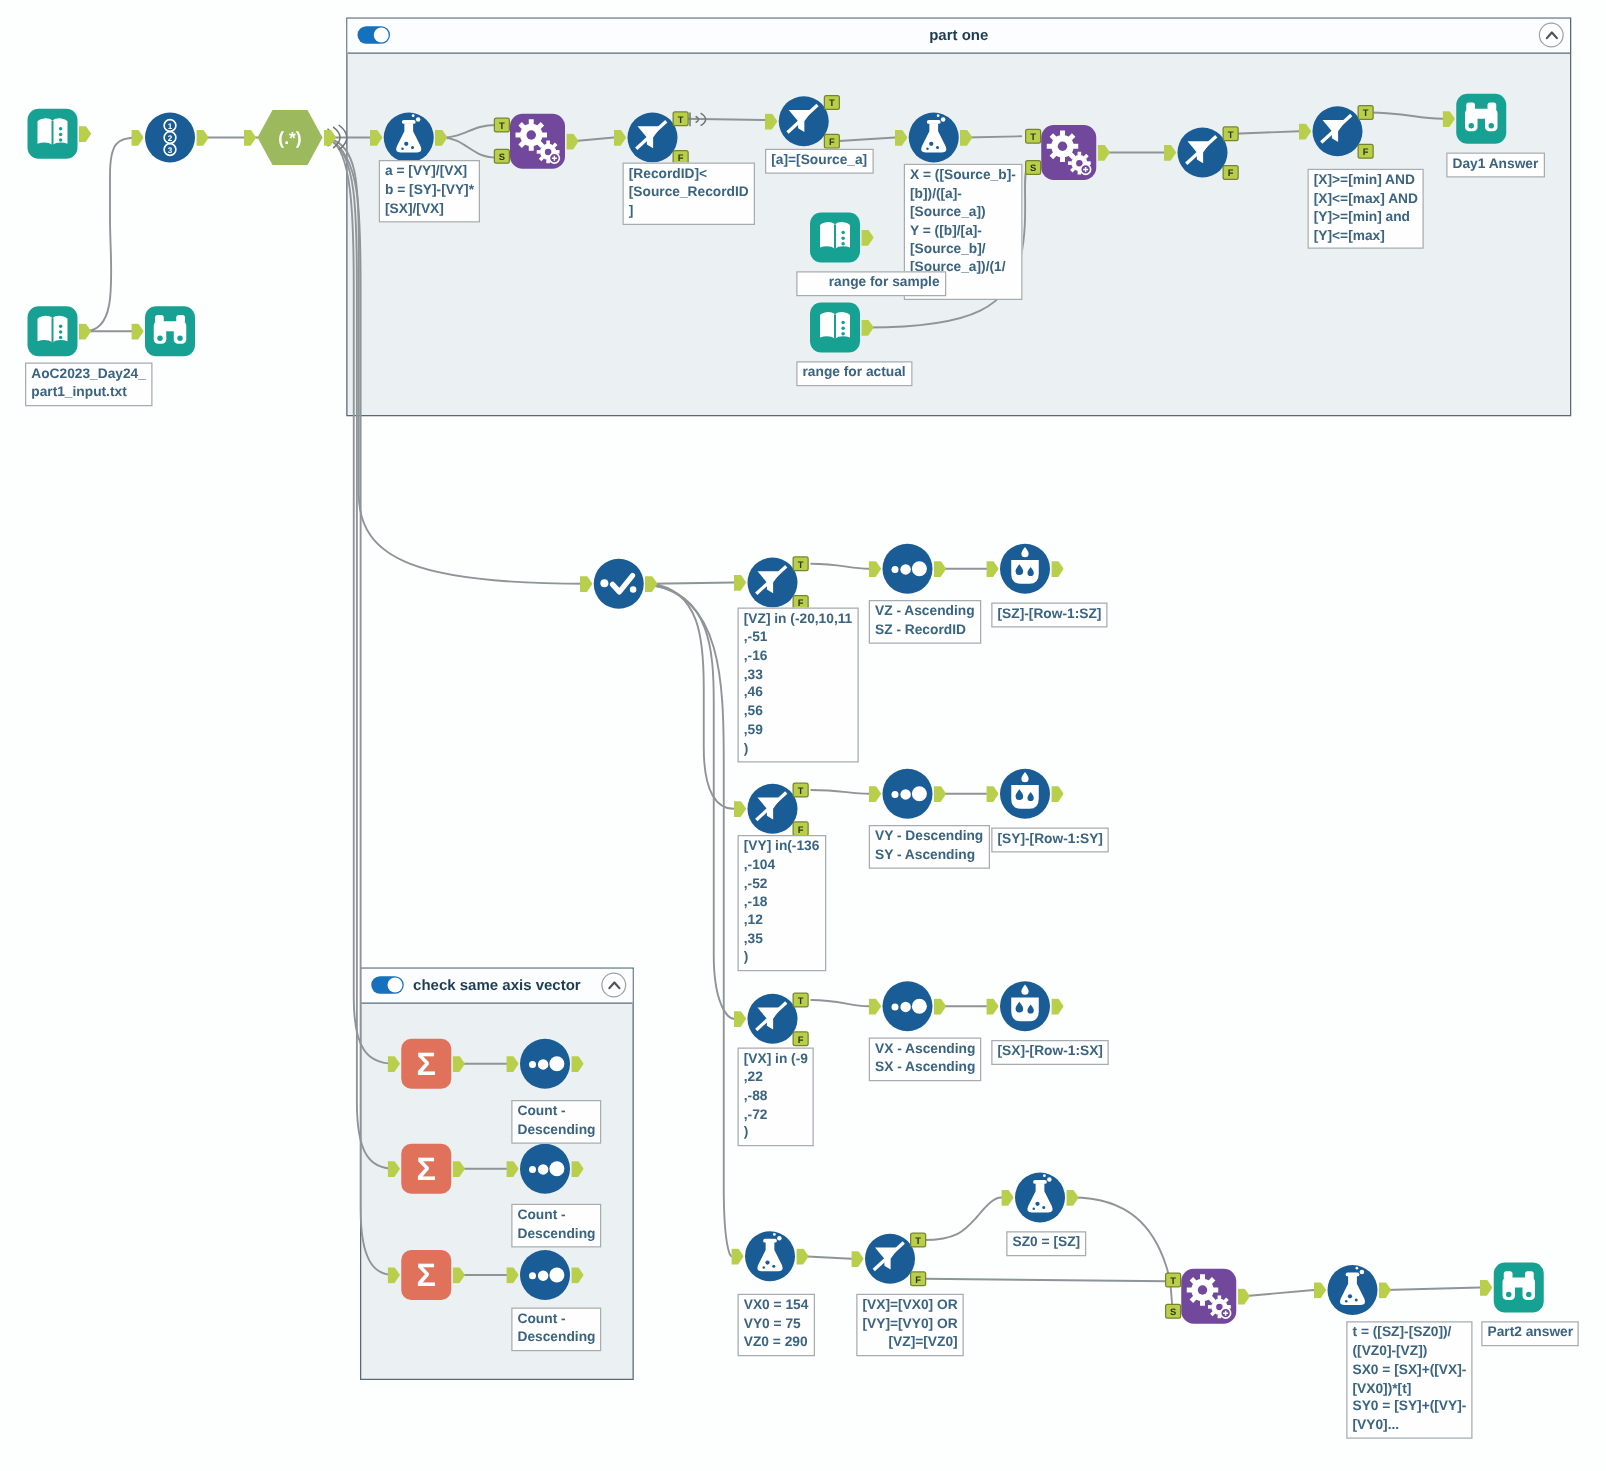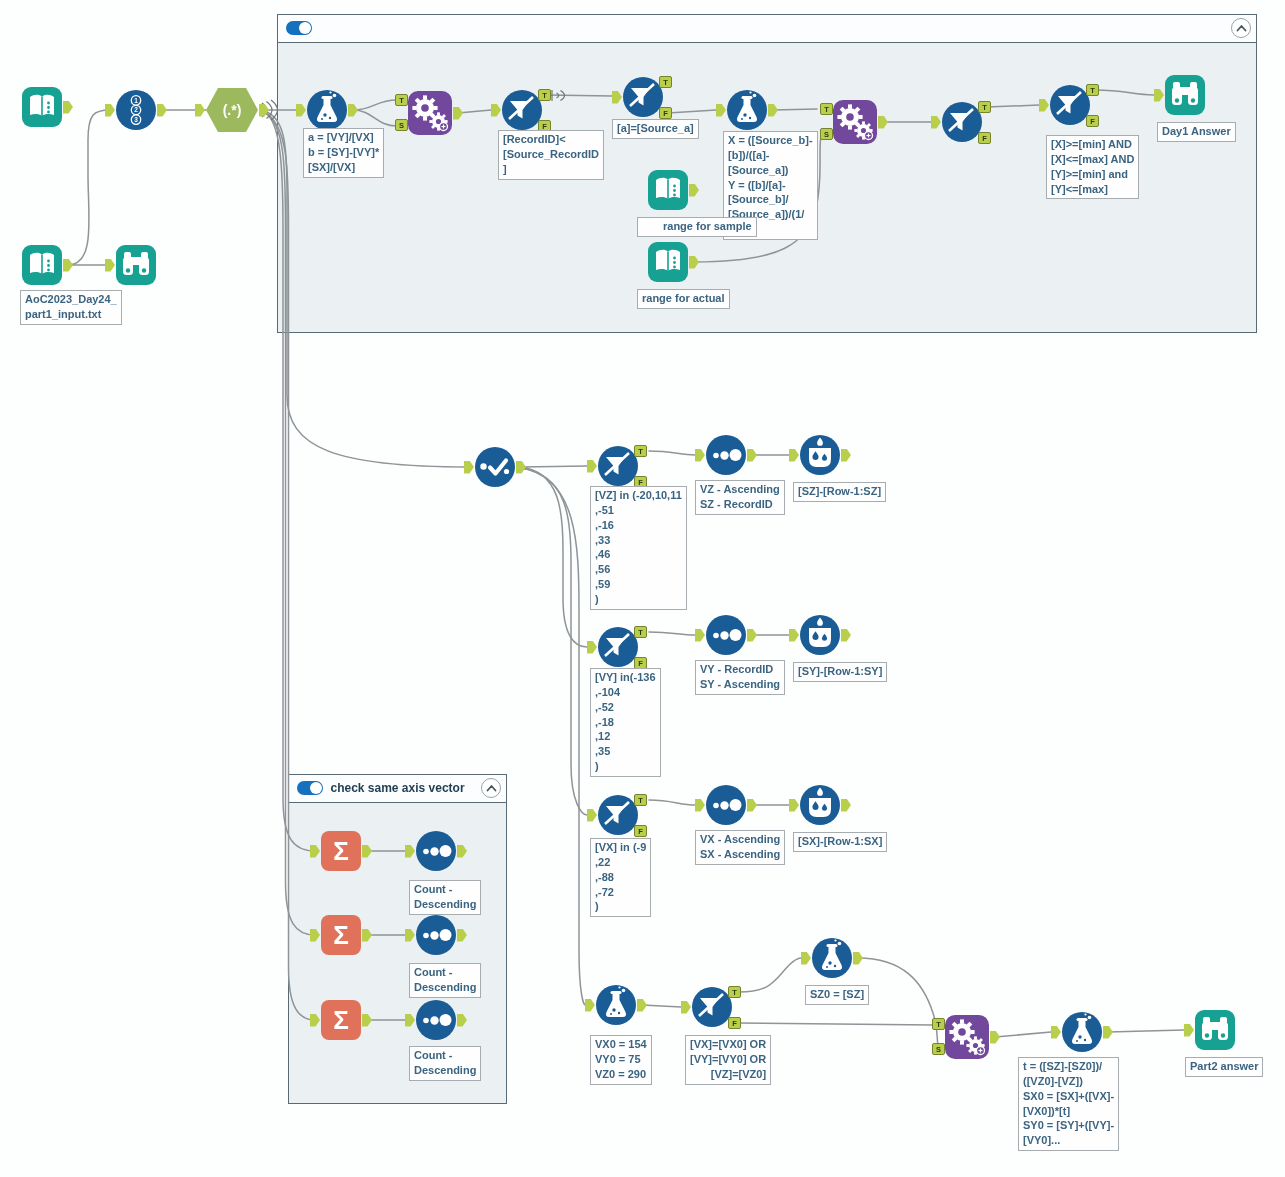--- a/index.html
+++ b/index.html
@@ -22,20 +22,21 @@
 </head>
 <body>
 
 <div id="canvas">
 
   <div class="container" id="c-part-one" style="left:277px;top:14px;width:980px;height:319px;">
     <div class="chdr">
       <span class="toggle">
           <span class="knob"></span>
         </span>
+      <span class="ctitle">part one</span>
       <span class="collapse">
         <svg width="11" height="8" viewBox="0 0 11 8">
             <path d="M 1.5 6.5 L 5.5 2 L 9.5 6.5" fill="none" stroke="#4A565E" stroke-width="1.8" stroke-linecap="round" stroke-linejoin="round"></path>
           </svg>
       </span>
     </div>
   </div>
 
   <div class="container" id="c-check" style="left:288px;top:774px;width:219px;height:330px;">
     <div class="chdr">
@@ -441,21 +442,21 @@
         <svg class="ticon" width="56" height="56" viewBox="-28 -28 56 56">
     <circle r="20" fill="#1A5C96"></circle>
     <circle cx="-10" cy="0.5" r="2.8" fill="#fff"></circle>
           <circle cx="-1.5" cy="0.5" r="4.2" fill="#fff"></circle>
           <circle cx="9.5" cy="0" r="6" fill="#fff"></circle>
         </svg>
         <span class="anchor" style="left: -31px; top: -6.5px;"></span>
         <span class="anchor" style="left: 21px; top: -6.5px;"></span>
       </div>
       <div class="annotation" style="left: 695px; top: 660px;">
-        <span>VY - RecordID</span>
+        <span>VY - Descending</span>
         <span>SY - Ascending</span>
       </div>
       <div class="tool" style="left: 820px; top: 635px;">
         <svg class="ticon" width="56" height="56" viewBox="-28 -28 56 56">
     <circle r="20" fill="#1A5C96"></circle>
     <path d="M 0 -17.4 C 2.08 -14.6 2.8800000000000003 -13.4 2.8800000000000003 -12.04 A 2.8800000000000003 2.8800000000000003 0 1 1 -2.8800000000000003 -12.04 C -2.8800000000000003 -13.4 -2.08 -14.6 0 -17.4 Z" fill="#fff"></path>
     <path d="M -11 -7 L -11 4 Q -11 12 -3.5 12 L 3.5 12 Q 11 12 11 4 L 11 -7 Z" fill="#fff"></path>
     <path d="M -4.5 -3.675 C -2.29 -0.7 -1.44 0.575 -1.44 2.02 A 3.06 3.06 0 1 1 -7.5600000000000005 2.02 C -7.5600000000000005 0.575 -6.71 -0.7 -4.5 -3.675 Z" fill="#1A5C96"></path>
     <path d="M 4.5 -1.3499999999999996 C 6.32 1.1 7.02 2.15 7.02 3.34 A 2.52 2.52 0 1 1 1.98 3.34 C 1.98 2.15 2.68 1.1 4.5 -1.3499999999999996 Z" fill="#1A5C96"></path>
         </svg>
@@ -665,21 +666,21 @@
     <path d="M -3.5 -11.5 L -3.5 -5 L -9.5 7 Q -11.5 12 -6.5 12 L 6.5 12 Q 11.5 12 9.5 7 L 3.5 -5 L 3.5 -11.5 Z" fill="#fff"></path>
     <circle cx="7.5" cy="-14.5" r="1.8" fill="#fff"></circle>
           <circle cx="3.5" cy="-17.5" r="1.1" fill="#fff"></circle>
     <circle cx="-2" cy="5" r="1.7" fill="#1A5C96"></circle>
           <circle cx="3" cy="8" r="1.2" fill="#1A5C96"></circle>
           <circle cx="-5" cy="9" r="1" fill="#1A5C96"></circle>
         </svg>
         <span class="anchor" style="left: -31px; top: -6.5px;"></span>
         <span class="anchor" style="left: 21px; top: -6.5px;"></span>
       </div>
-      <div class="annotation" style="left: 1018px; top: 1057px;">
+      <div class="annotation" style="left: 1077px; top: 1057px;">
         <span>t = ([SZ]-[SZ0])/</span>
         <span>([VZ0]-[VZ])</span>
         <span>SX0 = [SX]+([VX]-</span>
         <span>[VX0])*[t]</span>
         <span>SY0 = [SY]+([VY]-</span>
         <span>[VY0]...</span>
       </div>
       <div class="tool" style="left: 1215px; top: 1030px;">
         <svg class="ticon" width="56" height="56" viewBox="-28 -28 56 56">
     <rect x="-20" y="-20" width="40" height="40" rx="9" fill="#16A193"></rect>

